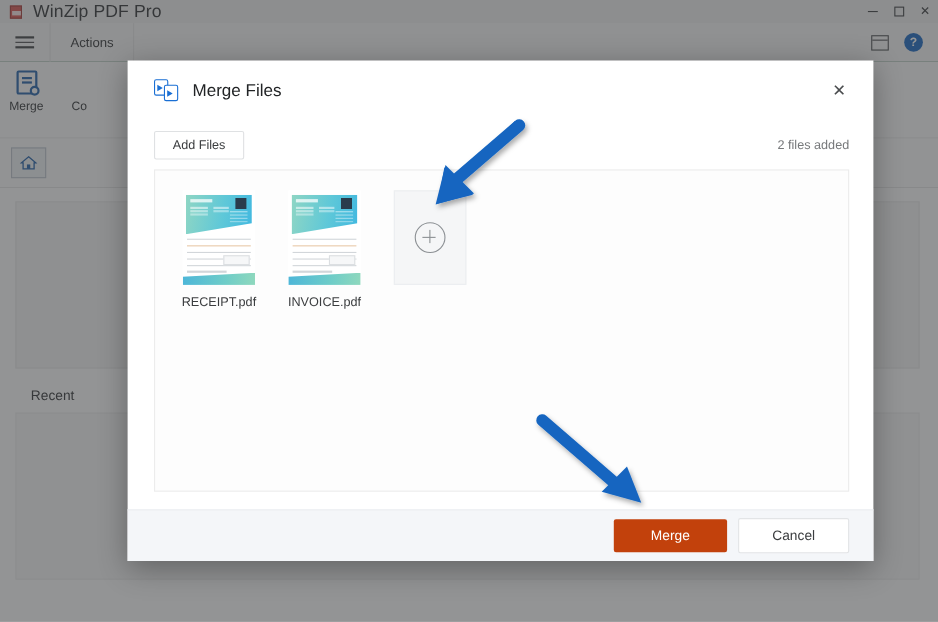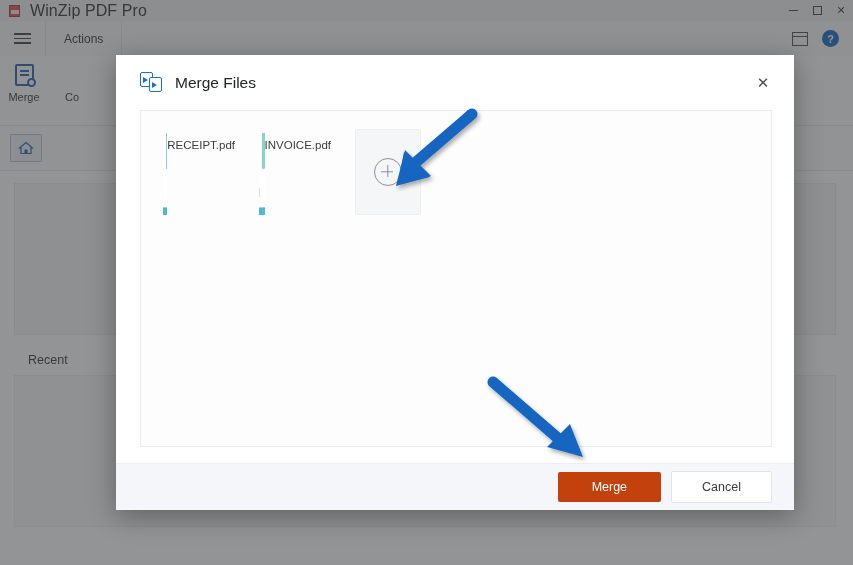--- a/index.html
+++ b/index.html
@@ -342,21 +342,22 @@
     box-sizing: border-box;
     display: flex;
     align-items: flex-start;
     gap: 24px;
     overflow: hidden;
   }
 
   .file-tile {
     width: 72px;
     display: flex;
-    flex-direction: row;
+    flex-direction: column;
+    align-items: center;
   }
   .thumb {
     width: 66px; height: 86px;
     background: #ffffff;
     position: relative;
     overflow: hidden;
   }
   .thumb .head {
     position: absolute;
     left: 3px; top: 4px;
@@ -559,20 +560,24 @@
       <span class="merge-icon">
         <span class="m-doc back"></span>
         <span class="m-arrow a1"></span>
         <span class="m-doc front"></span>
         <span class="m-arrow a2"></span>
       </span>
       <span class="modal-title">Merge Files</span>
       <span class="modal-close">✕</span>
     </div>
 
+    <div class="modal-subbar">
+      <button class="add-files-btn">Add Files</button>
+      <span class="files-added">2 files added</span>
+    </div>
 
     <div class="modal-body">
       <div class="file-panel">
 
         <div class="file-tile">
           <div class="thumb">
             <div class="head">
               <span class="hbar"></span>
                 <span class="hlines"></span>
               <span class="hmid"></span>

